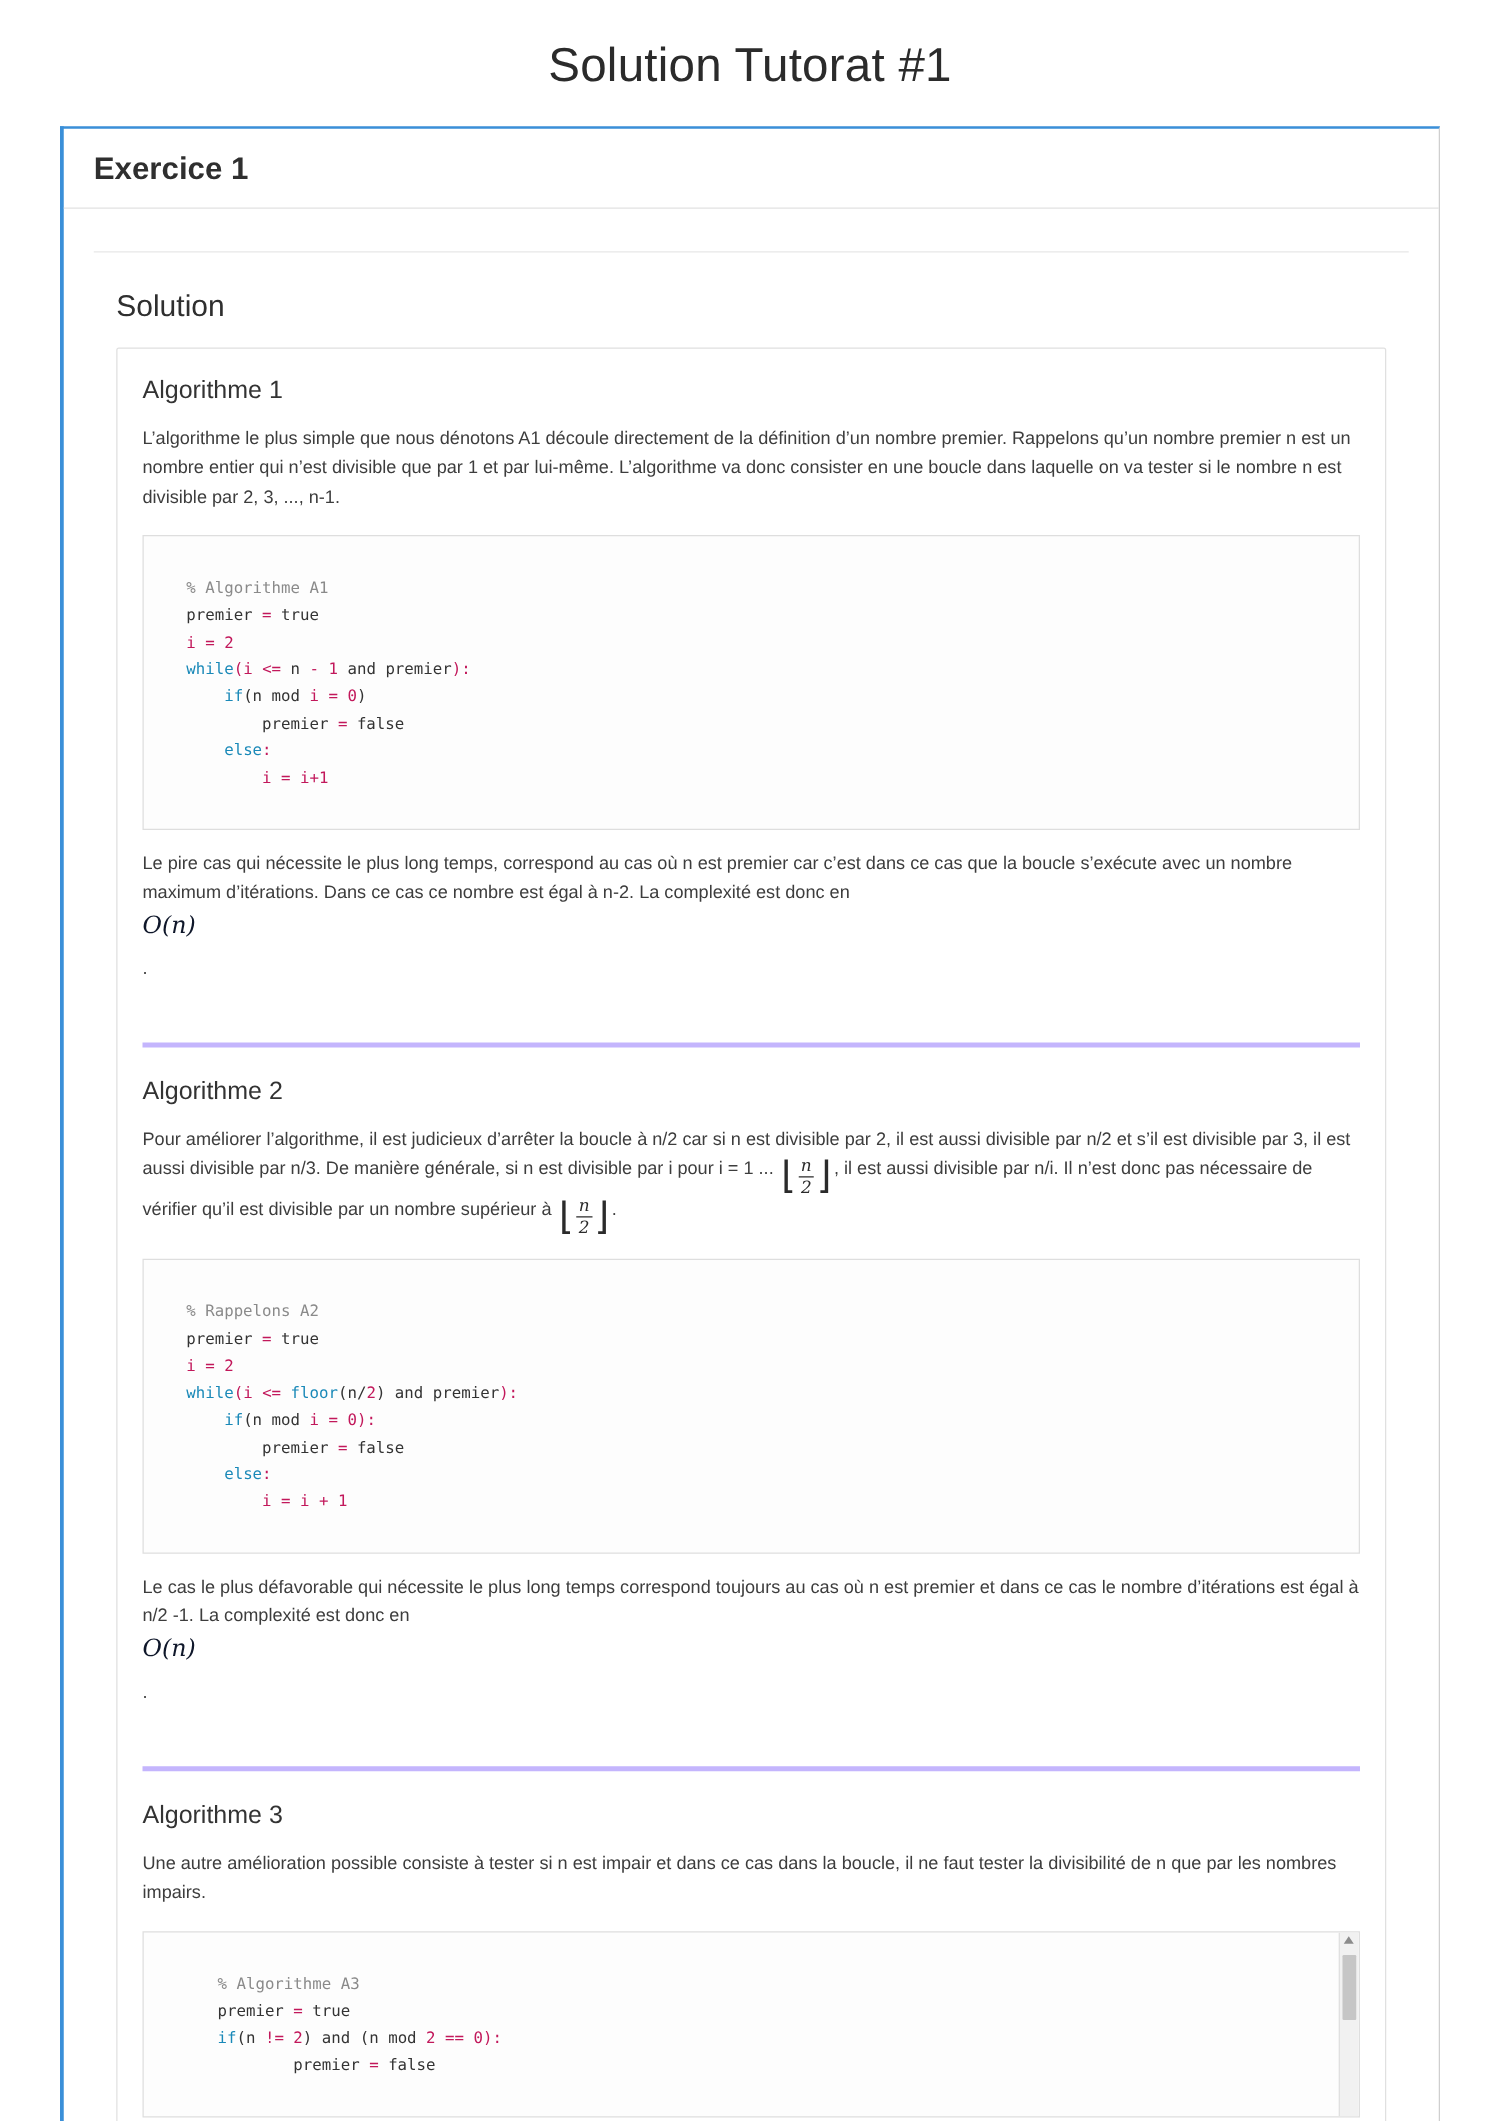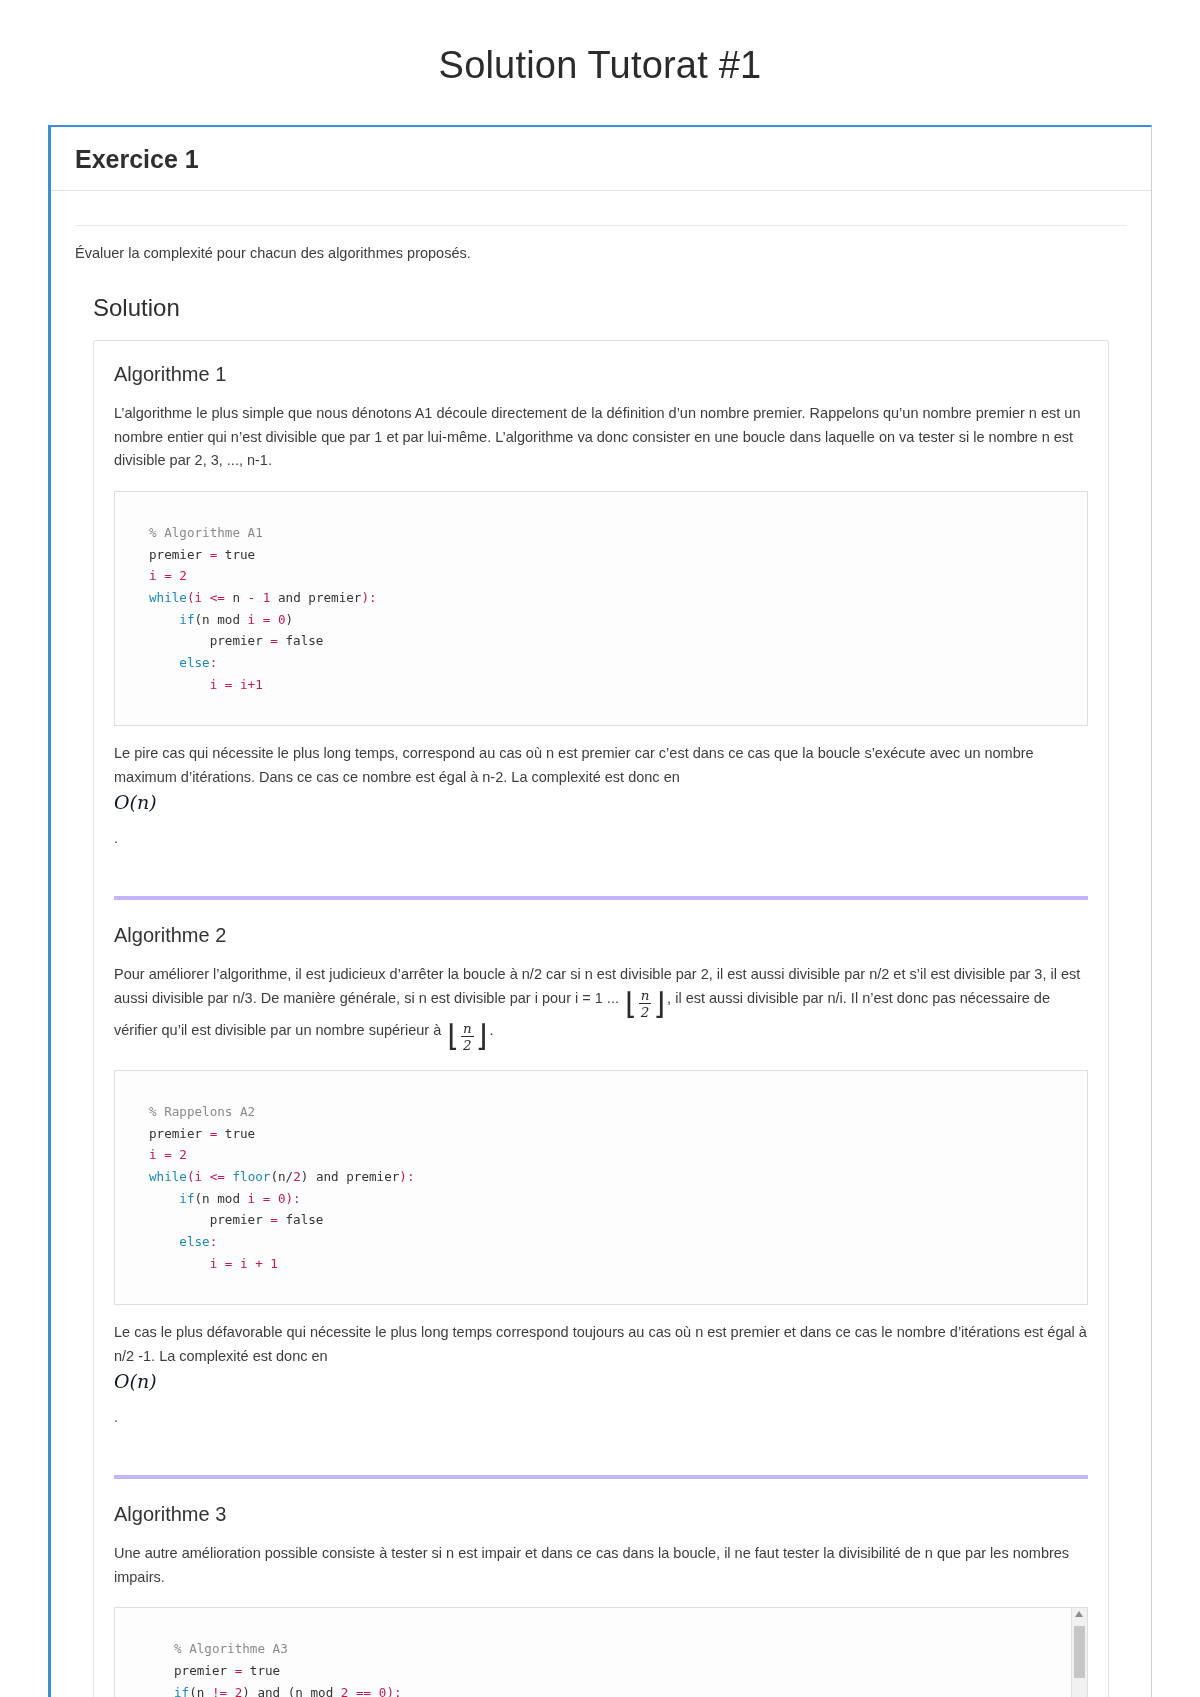--- a/index.html
+++ b/index.html
@@ -14,21 +14,21 @@
     color: #333333;
     -webkit-font-smoothing: antialiased;
   }
 
   
   .page-title {
     text-align: center;
     font-size: 38px;
     font-weight: 400;
     color: #2b2b2b;
-    margin: 12px;
+    margin: 0;
     padding: 32px 0 26px 0;
     letter-spacing: 0.2px;
   }
 
   
   .panel {
     margin: 0 48px 0 48px;
     border: 1px solid #d5d5d5;
     border-left: 3px solid #3a8fd8;
     border-top: 2px solid #3a8fd8;
@@ -212,21 +212,20 @@
 
 <section class="panel">
 
   <div class="panel-header">
     <h2>Exercice 1</h2>
   </div>
 
   <div class="panel-body">
 
     <hr class="hr-light">
-    <p class="statement">Évaluer la complexité pour chacun des algorithmes proposés.</p>
 
     <h3 class="solution-heading">Solution</h3>
 
     <div class="solution-card">
 
       <div class="algo">
         <h3>Algorithme 1</h3>
         <p>L’algorithme le plus simple que nous dénotons A1 découle directement de la définition d’un nombre premier. Rappelons qu’un nombre premier n est un nombre entier qui n’est divisible que par 1 et par lui-même. L’algorithme va donc consister en une boucle dans laquelle on va tester si le nombre n est divisible par 2, 3, ..., n-1.</p>
 
         <div class="codeblock">

